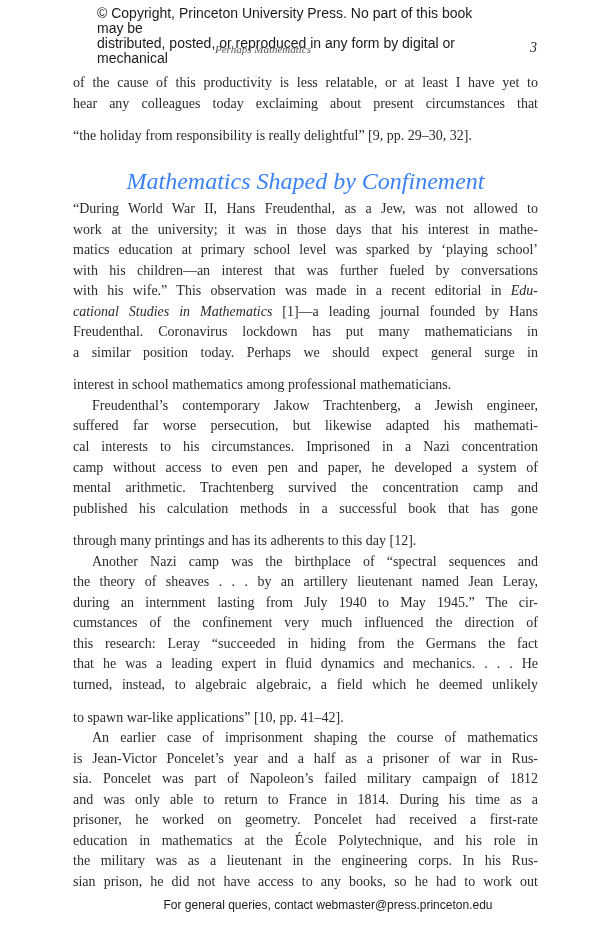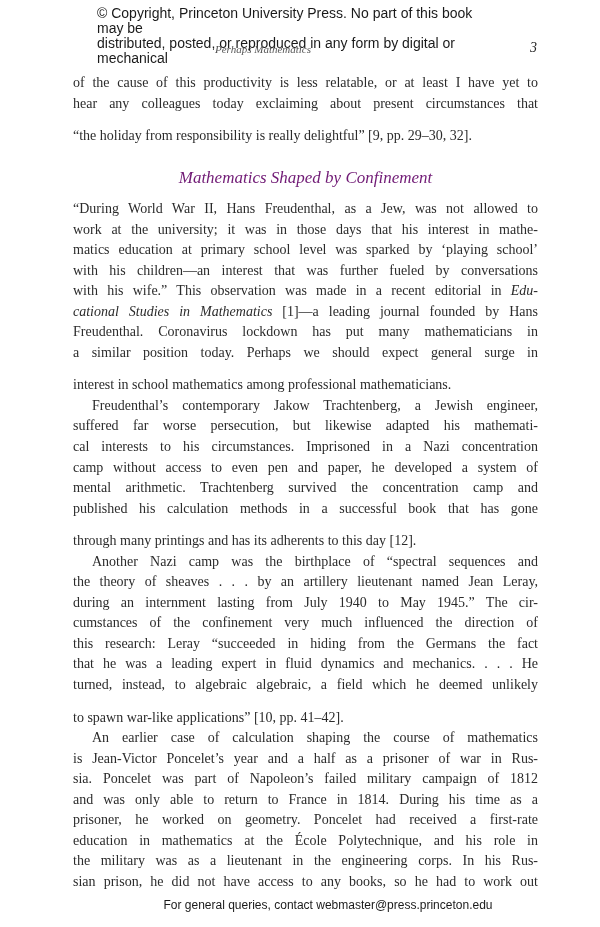--- a/index.html
+++ b/index.html
@@ -24,22 +24,22 @@
     font-family: "Liberation Serif", serif; font-size: 14px; line-height: 20.55px;
     color: #2b2b2b; text-align: justify; hyphens: manual;
   }
   .text-block p { margin: 0; }
   .line { display: block; text-align: justify; text-align-last: justify; white-space: nowrap; }
   .line.last { text-align-last: left; margin-top: 12px; }
   .line.indent { padding-left: 19px; }
   .section-heading {
     position: absolute; left: 73px; width: 465px; top: 168px;
     text-align: center;
-    font-family: "Liberation Serif", serif; font-style: italic; font-size: 17px;
-    color: #701a75;
+    font-family: "Liberation Serif", serif; font-style: italic; font-size: 24px;
+    color: #3b82f6;
   }
   em.journal { font-style: italic; }
   .footer {
     position: absolute; left: 0; width: 600px; top: 898px; text-align: center;
     font-family: "Liberation Sans", sans-serif; font-size: 12px; color: #1a1a1a; padding-left: 28px;
   }
 </style>
 </head>
 <body>
 
@@ -83,21 +83,21 @@
     <span class="line indent">Another Nazi camp was the birthplace of “spectral sequences and</span>
     <span class="line">the theory of sheaves . . . by an artillery lieutenant named Jean Leray,</span>
     <span class="line">during an internment lasting from July 1940 to May 1945.” The cir-</span>
     <span class="line">cumstances of the confinement very much influenced the direction of</span>
     <span class="line">this research: Leray “succeeded in hiding from the Germans the fact</span>
     <span class="line">that he was a leading expert in fluid dynamics and mechanics. . . . He</span>
     <span class="line">turned, instead, to algebraic algebraic, a field which he deemed unlikely</span>
     <span class="line last">to spawn war-like applications” [10, pp. 41–42].</span>
   </p>
   <p>
-    <span class="line indent">An earlier case of calculation shaping the course of mathematics</span>
+    <span class="line indent">An earlier case of imprisonment shaping the course of mathematics</span>
     <span class="line">is Jean-Victor Poncelet’s year and a half as a prisoner of war in Rus-</span>
     <span class="line">sia. Poncelet was part of Napoleon’s failed military campaign of 1812</span>
     <span class="line">and was only able to return to France in 1814. During his time as a</span>
     <span class="line">prisoner, he worked on geometry. Poncelet had received a first-rate</span>
     <span class="line">education in mathematics at the École Polytechnique, and his role in</span>
     <span class="line">the military was as a lieutenant in the engineering corps. In his Rus-</span>
     <span class="line">sian prison, he did not have access to any books, so he had to work out</span>
   </p>
 </div>
 

